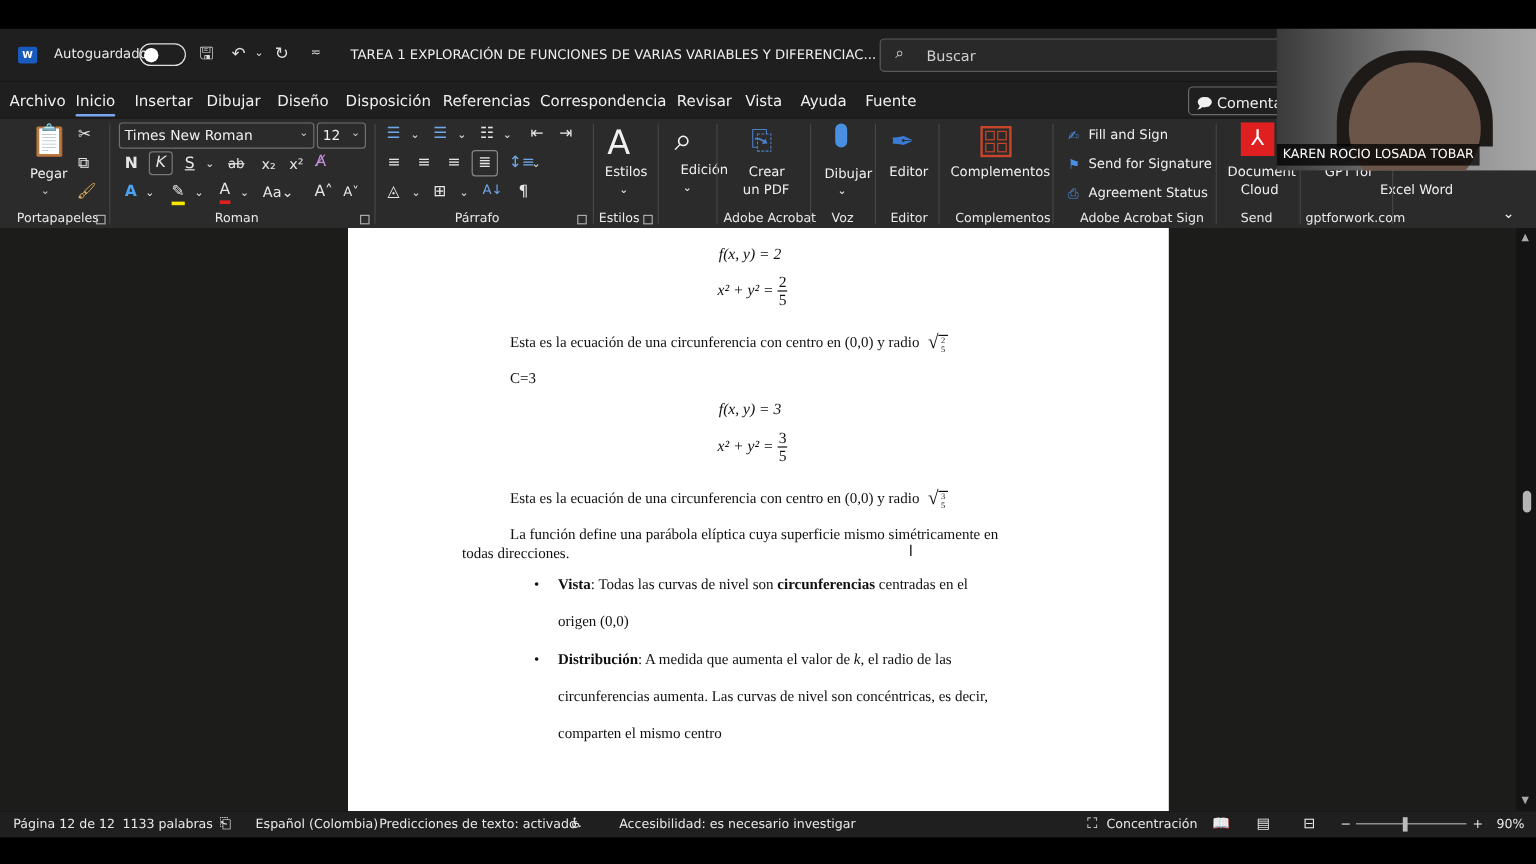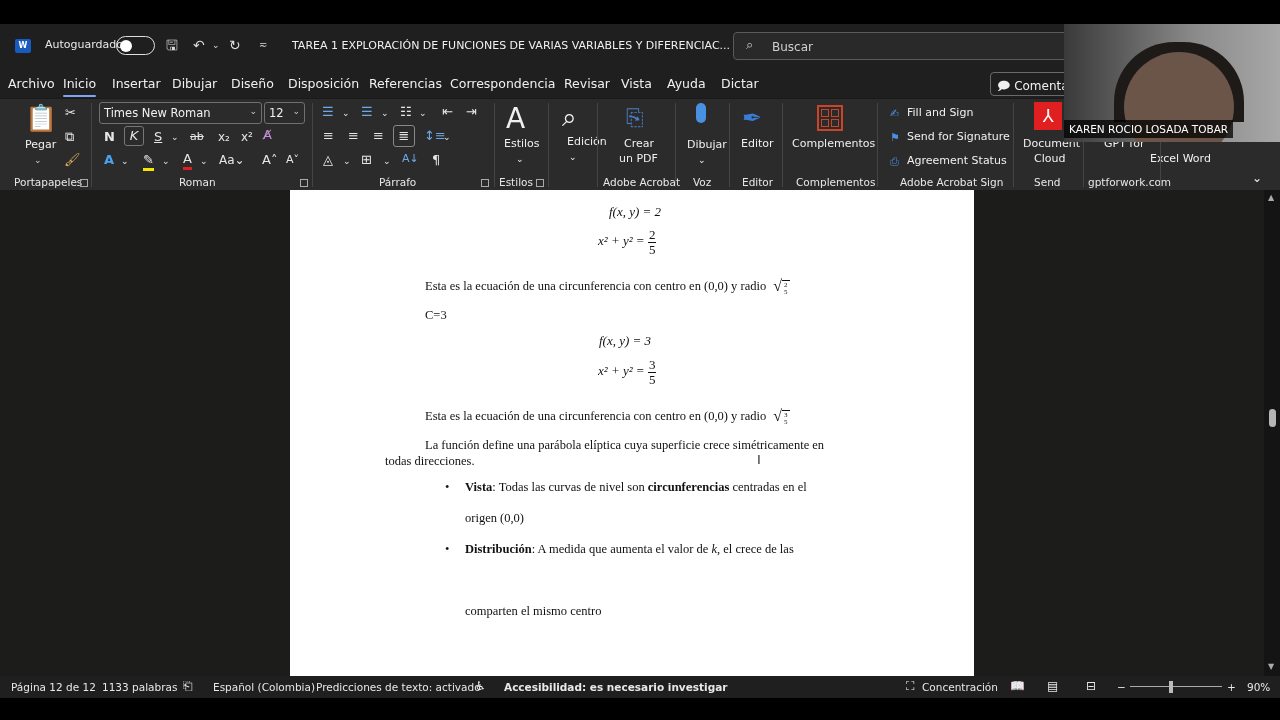--- a/index.html
+++ b/index.html
@@ -78,21 +78,21 @@
   <div class="menu-item active" style="left:63px">Inicio</div>
   <div class="menu-item" style="left:112px">Insertar</div>
   <div class="menu-item" style="left:172px">Dibujar</div>
   <div class="menu-item" style="left:231px">Diseño</div>
   <div class="menu-item" style="left:288px">Disposición</div>
   <div class="menu-item" style="left:369px">Referencias</div>
   <div class="menu-item" style="left:450px">Correspondencia</div>
   <div class="menu-item" style="left:564px">Revisar</div>
   <div class="menu-item" style="left:621px">Vista</div>
   <div class="menu-item" style="left:667px">Ayuda</div>
-  <div class="menu-item" style="left:721px">Dictar</div>
+  <div class="menu-item" style="left:721px">Fuente</div>
   <div class="comment-btn"><span>🗩 </span><span>Comentari</span></div>
 </div>
 
 <div class="ribbon">
 
   <div class="rbtn" style="left:25px;top:4px;font-size:26px;line-height:30px;color:#c8a35a">📋</div>
   <div class="rbtn" style="left:25px;top:39px">Pegar</div>
   <div class="rbtn" style="left:34px;top:54px;font-size:9px;color:#ccc">⌄</div>
   <div class="ficon" style="left:65px;top:6px">✂</div>
   <div class="ficon" style="left:65px;top:30px">⧉</div>
@@ -208,70 +208,71 @@
   <div class="rbtn" style="left:1150px;top:53px">Excel Word</div>
   <div class="grp-label" style="left:1088px">gptforwork.com</div>
   <div class="sep" style="left:1160px"></div>
 
   <div class="rbtn" style="left:1252px;top:72px;font-size:12px">⌄</div>
 </div>
 
 <div class="docarea"></div>
 
 <div class="page">
-  <div class="eq" style="left:319px;top:14px">f(x, y) = 2</div>
+  <div class="eq" style="left:309px;top:14px">f(x, y) = 2</div>
   <div class="eq" style="left:308px;top:38px">
     <span>x² + y² =</span>
     <span class="frac"><span class="n">2</span><span class="d">5</span></span>
   </div>
   <div class="ptext" style="left:135px;top:87px">
     <span>Esta es la ecuación de una circunferencia con centro en (0,0) y radio</span>
     <span class="sqrt"><span class="rad">√</span><span class="sf"><span>2</span><br><span>5</span></span></span>
   </div>
   <div class="ptext" style="left:135px;top:118px">C=3</div>
   <div class="eq" style="left:309px;top:143px">f(x, y) = 3</div>
   <div class="eq" style="left:308px;top:168px">
     <span>x² + y² =</span>
     <span class="frac"><span class="n">3</span><span class="d">5</span></span>
   </div>
   <div class="ptext" style="left:135px;top:217px">
     <span>Esta es la ecuación de una circunferencia con centro en (0,0) y radio</span>
     <span class="sqrt"><span class="rad">√</span><span class="sf"><span>3</span><br><span>5</span></span></span>
   </div>
-  <div class="ptext" style="left:135px;top:248px">La función define una parábola elíptica cuya superficie crece simétricamente en</div>
+  <div class="ptext" style="left:135px;top:248px">La función define una parábola elíptica cuya superficie mismo simétricamente en</div>
   <div class="ptext" style="left:95px;top:264px">todas direcciones.</div>
 
   <div class="bullet" style="left:155px;top:290px">•</div>
   <div class="ptext" style="left:175px;top:290px">
     <b>Vista</b><span>: Todas las curvas de nivel son </span><b>circunferencias</b><span> centradas en el</span>
   </div>
   <div class="ptext" style="left:175px;top:321px">origen (0,0)</div>
 
   <div class="bullet" style="left:155px;top:352px">•</div>
   <div class="ptext" style="left:175px;top:352px">
-    <b>Distribución</b><span>: A medida que aumenta el valor de </span><i>k</i><span>, el crece de las</span>
-  </div>
+    <b>Distribución</b><span>: A medida que aumenta el valor de </span><i>k</i><span>, el radio de las</span>
+  </div>
+  <div class="ptext" style="left:175px;top:383px">circunferencias aumenta. Las curvas de nivel son concéntricas, es decir,</div>
   <div class="ptext" style="left:175px;top:414px">comparten el mismo centro</div>
 </div>
 <div class="cursor">I</div>
 
 <div class="scrollbar">
   <div class="sb-up">▲</div>
   <div class="sb-thumb"></div>
   <div class="sb-down">▼</div>
 </div>
 
 <div class="statusbar">
   <div class="st" style="left:11px">Página 12 de 12</div>
   <div class="st" style="left:102px">1133 palabras</div>
   <div class="st" style="left:183px;font-size:12px;top:3px">⎗</div>
   <div class="st" style="left:213px">Español (Colombia)</div>
   <div class="st" style="left:316px">Predicciones de texto: activado</div>
   <div class="st" style="left:475px;font-size:12px;top:3px">♿</div>
-  <div class="st" style="left:504px;font-weight:bold">Accesibilidad: es necesario investigar</div>
+  <div class="st" style="left:516px;font-weight:normal">Accesibilidad: es necesario investigar</div>
   <div class="st" style="left:906px;font-size:12px;top:3px">⛶</div>
   <div class="st" style="left:922px">Concentración</div>
   <div class="st" style="left:1010px;font-size:12px;top:3px">📖</div>
   <div class="st" style="left:1047px;font-size:12px;top:3px">▤</div>
   <div class="st" style="left:1086px;font-size:12px;top:3px">⊟</div>
   <div class="st" style="left:1117px">−</div>
   <div class="st" style="left:1130px;top:10px;width:92px;height:1px;background:#aaa;padding:0"></div>
   <div class="st" style="left:1169px;top:5px;width:4px;height:12px;background:#bbb;padding:0"></div>
   <div class="st" style="left:1227px">+</div>
   <div class="st" style="left:1247px">90%</div>

